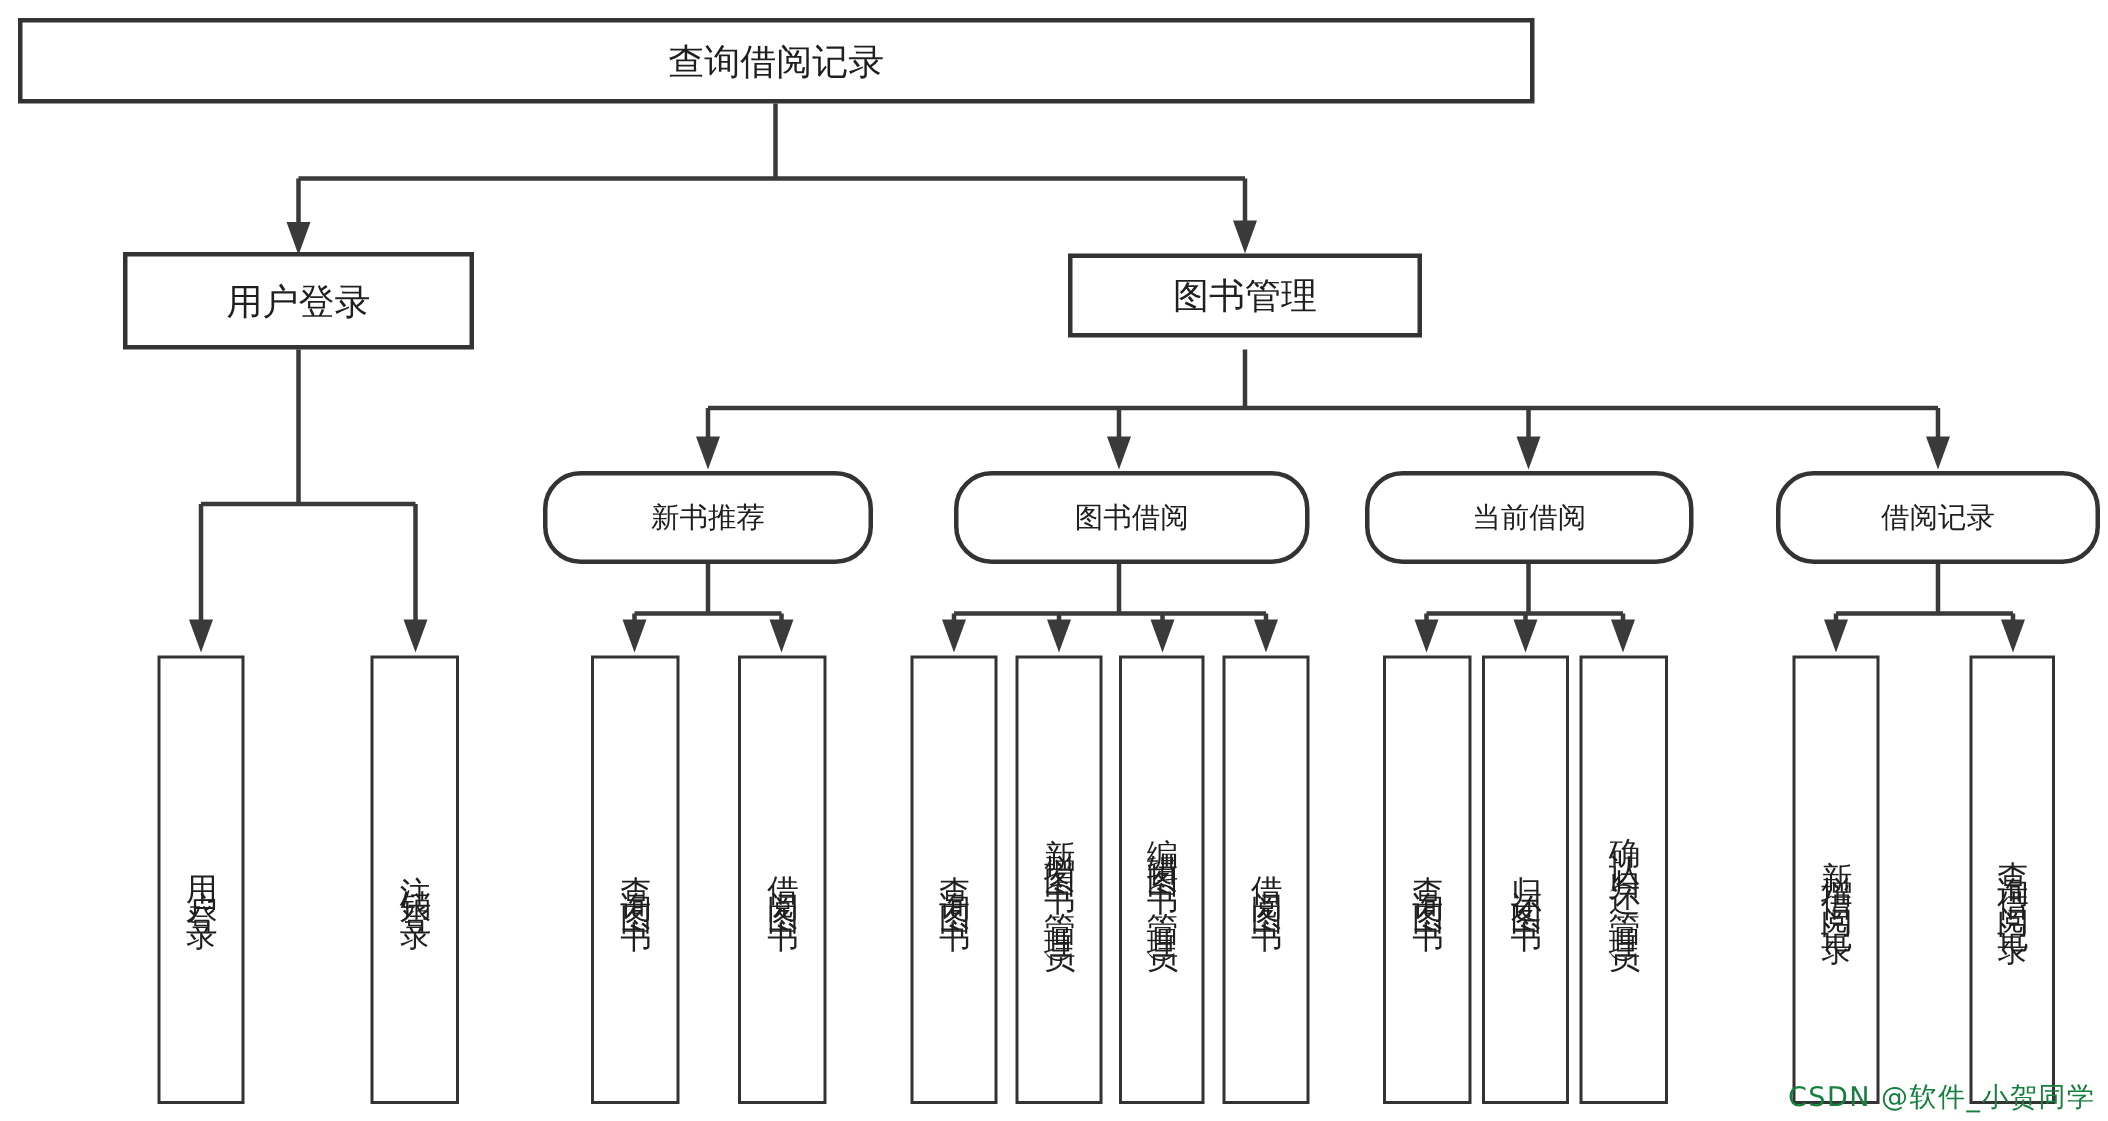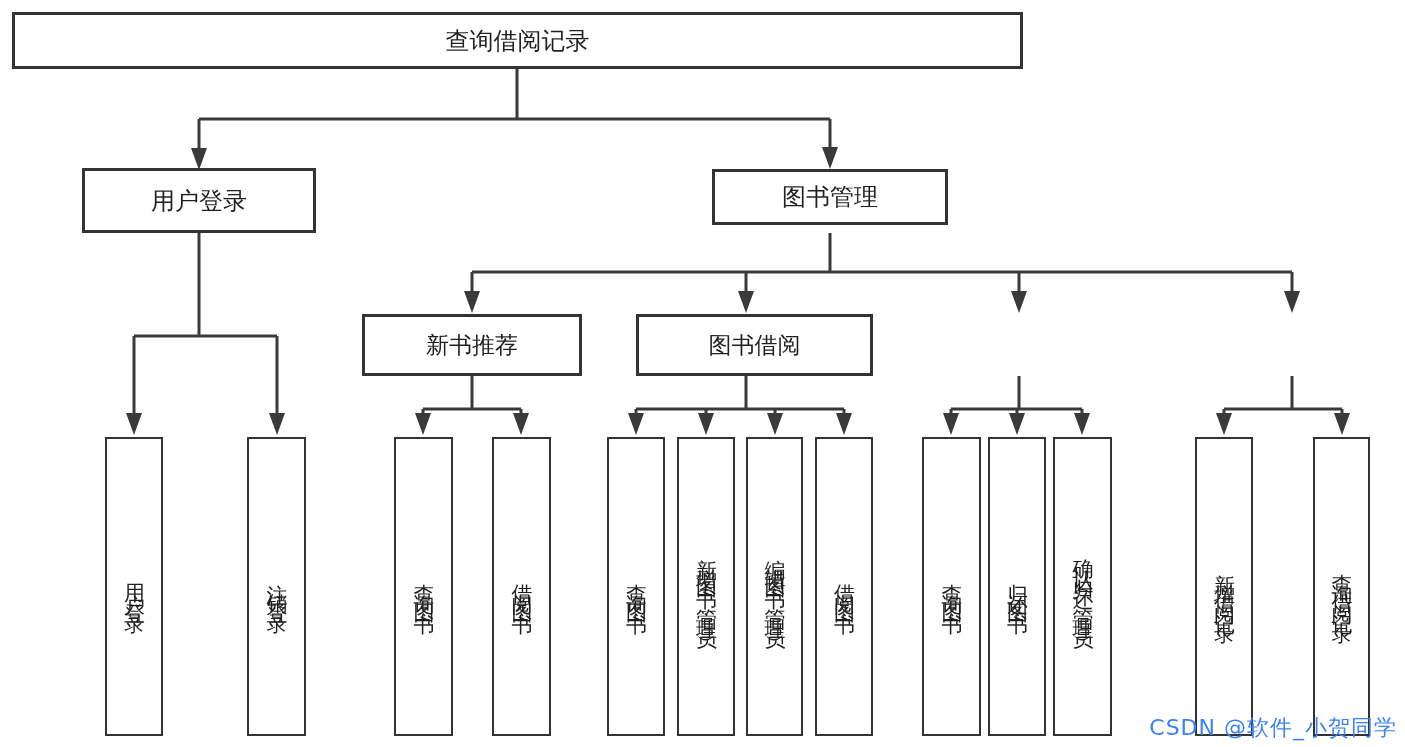--- a/index.html
+++ b/index.html
@@ -15,33 +15,33 @@
   .node {
     position:absolute;
     background:#ffffff;
     border:3px solid #333333;
     box-sizing:border-box;
     display:flex; align-items:center; justify-content:center;
     text-align:center;
   }
   .node.root  { font-size:24px; }
   .node.lvl2  { font-size:24px; }
-  .node.lvl3  { font-size:23px; }
+  .node.lvl3  { font-size:19px;border-radius:25px; }
   .node.leaf  { border-width:2px; font-size:21px; }
   .leaf .vtext {
     writing-mode:vertical-rl;
     text-orientation:mixed;
     letter-spacing:10px;
     line-height:1.0;
   }
   .watermark {
     position:absolute;
     right:8px; bottom:4px;
-    font-size:22px;
-    color:#3b82f6;
+    font-size:18px;
+    color:#15803d;
     letter-spacing:1px;
     z-index:5;
     white-space:nowrap;
   }
 </style>
 </head>
 <body>
 
 <div class="canvas">
 
@@ -88,20 +88,26 @@
   <div class="node lvl2" style="left:712px; top:169px; width:236px; height:56px;">
     <span>图书管理</span>
   </div>
 
   <div class="node lvl3" style="left:362px; top:314px; width:220px; height:62px;">
     <span>新书推荐</span>
   </div>
   <div class="node lvl3" style="left:636px; top:314px; width:237px; height:62px;">
     <span>图书借阅</span>
   </div>
+  <div class="node lvl3" style="left:910px; top:314px; width:219px; height:62px;">
+    <span>当前借阅</span>
+  </div>
+  <div class="node lvl3" style="left:1184px; top:314px; width:216px; height:62px;">
+    <span>借阅记录</span>
+  </div>
 
   <div class="node leaf" style="left:105px; top:437px; width:58px; height:299px;">
     <span class="vtext">用户登录</span>
   </div>
   <div class="node leaf" style="left:247px; top:437px; width:59px; height:299px;">
     <span class="vtext">注销登录</span>
   </div>
   <div class="node leaf" style="left:394px; top:437px; width:59px; height:299px;">
     <span class="vtext">查询图书</span>
   </div>

